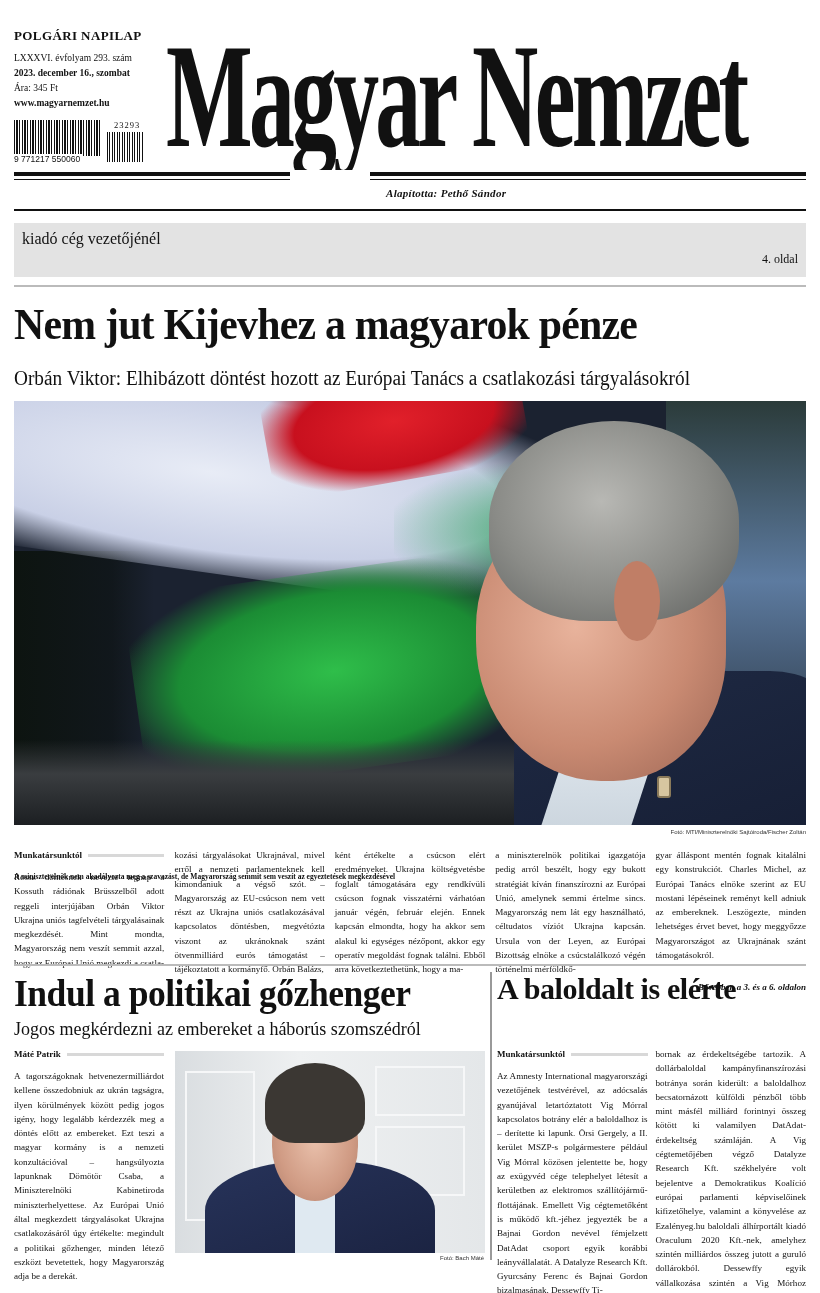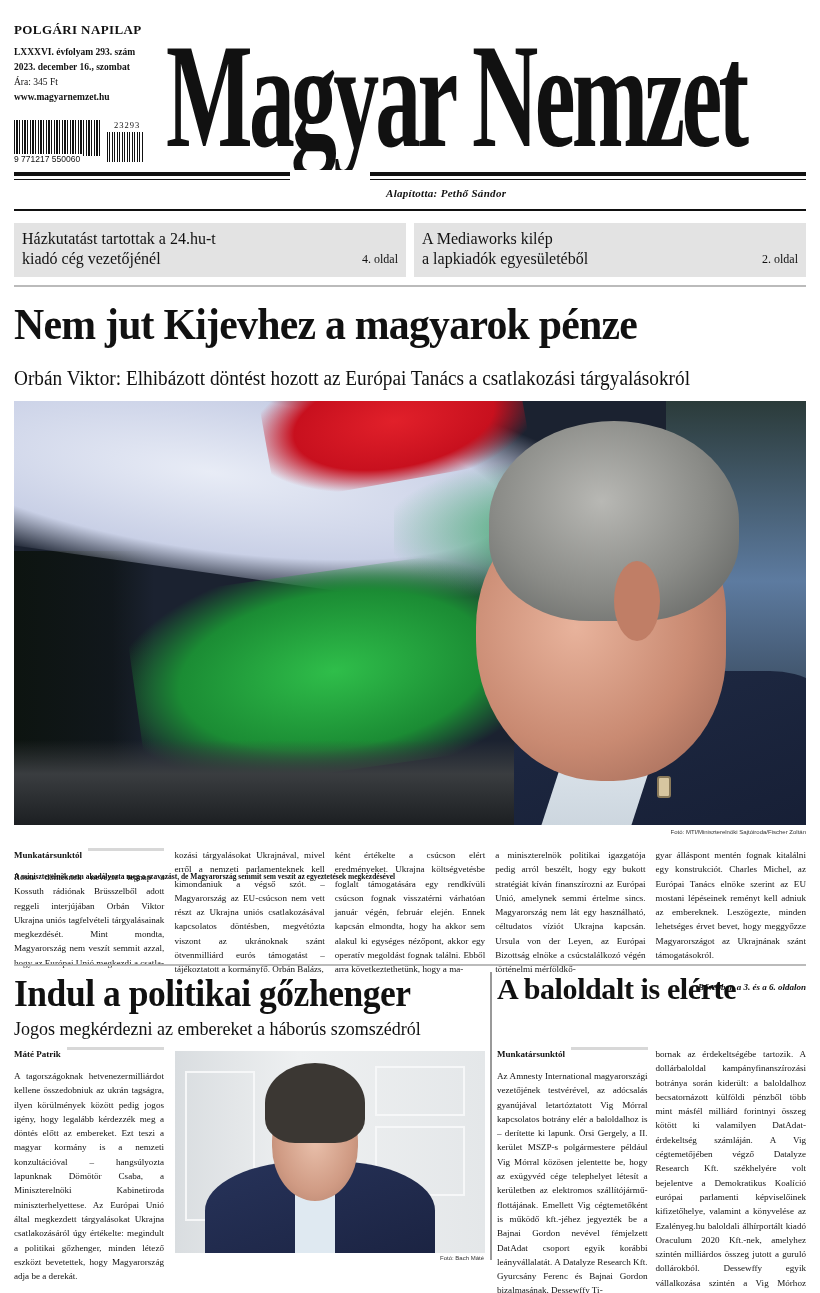--- a/index.html
+++ b/index.html
@@ -1,22 +1,22 @@
 <!DOCTYPE html>
 <html><head>
 <meta charset="utf-8">
 <style>
   * { box-sizing: border-box; margin: 0; padding: 0; }
   html, body { width: 820px; height: 1293px; background: #ffffff; overflow: hidden; }
   body { position: relative; font-family: "Liberation Serif", "DejaVu Serif", serif; color: #111; }
 
   
-  .meta { position: absolute; left: 14px; top: 22px; width: 150px; font-size: 9.5px; line-height: 15px; font-weight: bold; }
+  .meta { position: absolute; left: 14px; top: 28px; width: 150px; font-size: 9.5px; line-height: 15px; font-weight: bold; }
   .meta .kicker { font-size: 13px; letter-spacing: 0.4px; margin-bottom: 2px; }
-  .meta .vol { font-weight: bold; margin-top: 8px; }
+  .meta .vol { font-weight: normal; margin-top: 8px; }
   .meta .price { font-weight: normal; }
   .barcode { position: absolute; left: 14px; top: 120px; width: 135px; height: 45px; }
   .barcode .bars { position: absolute; left: 0; top: 0; width: 88px; height: 36px;
     background: repeating-linear-gradient(90deg, #111 0 1px, #fff 1px 2px, #111 2px 4px, #fff 4px 5px, #111 5px 6px, #fff 6px 8px); }
   .barcode .bars2 { position: absolute; left: 93px; top: 12px; width: 37px; height: 30px;
     background: repeating-linear-gradient(90deg, #111 0 1px, #fff 1px 2px, #111 2px 3px, #fff 3px 5px); }
   .barcode .num { position: absolute; left: 0; top: 34px; font-family: "Liberation Sans", sans-serif; font-size: 8.5px; background: #fff; padding-right: 2px; }
   .barcode .num2 { position: absolute; left: 100px; top: 0; font-family: Liberation Serif, serif; font-size: 8.5px; letter-spacing: 1px; }
 
   .rule-thick { position: absolute; left: 14px; width: 792px; height: 4px; background: #111; }
@@ -55,21 +55,21 @@
   .hero .suit { position: absolute; left: 500px; top: 270px; width: 320px; height: 200px; border-radius: 40% 20% 0 0; background: linear-gradient(160deg, #1f2a44 0%, #151d33 100%); }
   .hero .shirt { position: absolute; left: 545px; top: 300px; width: 90px; height: 140px; background: linear-gradient(180deg, #e7eef4 0%, #c9d3dc 100%); transform: skewX(-18deg); }
   .hero .pin { position: absolute; left: 643px; top: 375px; width: 14px; height: 22px; border-radius: 3px; background: #d7c6a0; border: 2px solid #8a7a5a; }
 
   .caption { position: absolute; left: 14px; top: 872px; font-size: 7.5px; font-weight: bold; font-family: "Liberation Serif", serif; white-space: nowrap; }
   .credit { position: absolute; right: 14px; top: 829px; font-size: 6px; color: #333; font-family: "Liberation Sans", sans-serif; white-space: nowrap; }
 
   
   .cols { position: absolute; left: 14px; top: 848px; width: 792px; display: flex; gap: 10px; }
   .col { width: 150.4px; font-size: 9.1px; line-height: 14.3px; text-align: justify; hyphens: manual; }
-  .byline { font-weight: bold; font-size: 9px; display: flex; align-items: flex-start; gap: 6px; margin-bottom: 8px; line-height: 14px; }
+  .byline { font-weight: bold; font-size: 9px; display: flex; align-items: center; gap: 6px; margin-bottom: 8px; line-height: 14px; }
   .byline .bar { flex: 1; height: 3px; background: #d8d8d8; }
   .more { text-align: right; font-weight: bold; font-style: italic; font-size: 9px; margin-top: 18px; }
 
   .section-rule { position: absolute; left: 14px; top: 964px; width: 792px; height: 2px; background: #bbb; }
 
   
   .h2 { position: absolute; left: 14px; top: 972px; font-size: 37px; line-height: 44px; white-space: nowrap; letter-spacing: -0.5px; transform: scaleX(0.96); transform-origin: left top; }
   .sub2 { position: absolute; left: 14px; top: 1017px; font-size: 18px; line-height: 24px; white-space: nowrap; }
   .a2-text { position: absolute; left: 14px; top: 1047px; width: 150px; font-size: 9.1px; line-height: 14.3px; text-align: justify; }
   .photo2 { position: absolute; left: 175px; top: 1051px; width: 310px; height: 202px; overflow: hidden; background: linear-gradient(90deg, #d9dde0 0%, #eef0f1 40%, #e4e7e9 100%); }
@@ -108,28 +108,22 @@
 <div class="rule-thick" style="top:172px;"></div>
 <div class="rule-thin" style="top:179px;"></div>
 
 <div class="logo">Magyar Nemzet</div>
 <div style="position:absolute;left:290px;top:170px;width:80px;height:14px;background:#fff;"></div>
 <div class="founder">Alapította: Pethő Sándor</div>
 <div class="rule-thin" style="top:209px;height:2px;"></div>
 
 <div class="teasers">
   <div class="teaser">
-    <div>Házkutatást tartottak a 24.hu-t</div>
     <div>kiadó cég vezetőjénél</div>
     <span class="pg">4. oldal</span>
-  </div>
-  <div class="teaser">
-    <div>A Mediaworks kilép</div>
-    <div>a lapkiadók egyesületéből</div>
-    <span class="pg">2. oldal</span>
   </div>
 </div>
 <div class="teaser-rule"></div>
 
 <h1 class="headline">Nem jut Kijevhez a magyarok pénze</h1>
 <div class="subhead">Orbán Viktor: Elhibázott döntést hozott az Európai Tanács a csatlakozási tárgyalásokról</div>
 
 <div class="hero">
   <div class="dark-left"></div>
   <div class="flag-white"></div>

